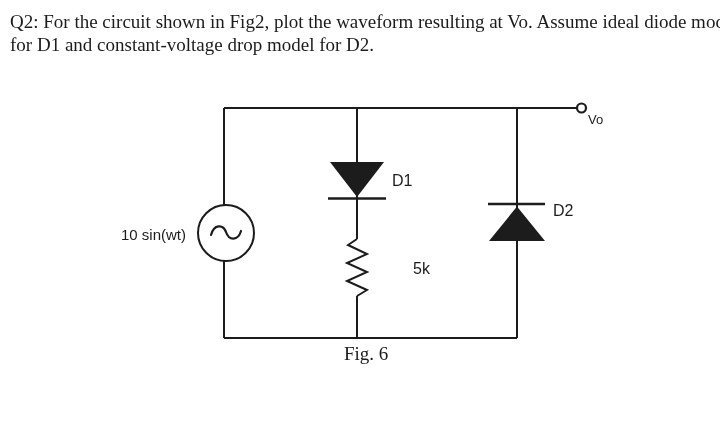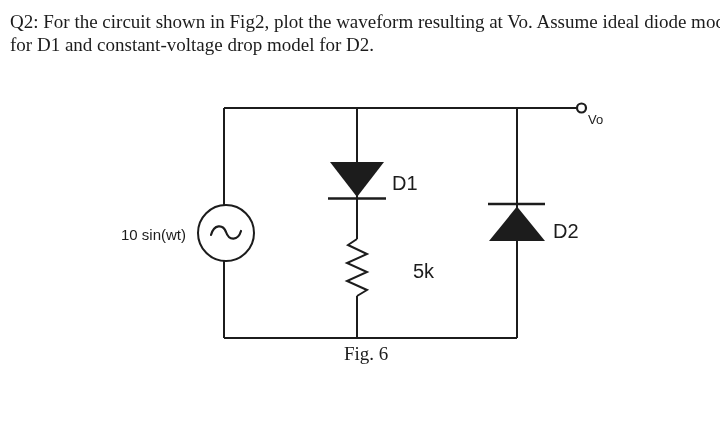--- a/index.html
+++ b/index.html
@@ -29,30 +29,30 @@
     top: 0;
     width: 720px;
     height: 430px;
   }
   .ink-stroke { stroke: var(--ink); fill: none; }
   .ink-fill   { fill: var(--ink); }
   .node-circle { stroke: var(--ink); fill: var(--bg); }
   .lbl {
     position: absolute;
     font-family: "Liberation Sans", sans-serif;
-    font-size: 20px;
+    font-size: 16px;
     color: var(--ink);
     white-space: nowrap;
   }
   .lbl-source {
     left: 110px; top: 226px; width: 76px;
     text-align: right; font-size: 15px;
   }
   .lbl-d1 { left: 392px; top: 172px; }
-  .lbl-d2 { left: 553px; top: 220px; }
+  .lbl-d2 { left: 553px; top: 202px; }
   .lbl-res { left: 377px; top: 260px; margin-left: 36px; }
   .lbl-vo {
     left: 588px; top: 112px;
     font-size: 13px; 
   }
   .caption {
     position: absolute;
     left: 344px; top: 343px;
     font-family: "Liberation Serif", serif;
     font-size: 19px;

